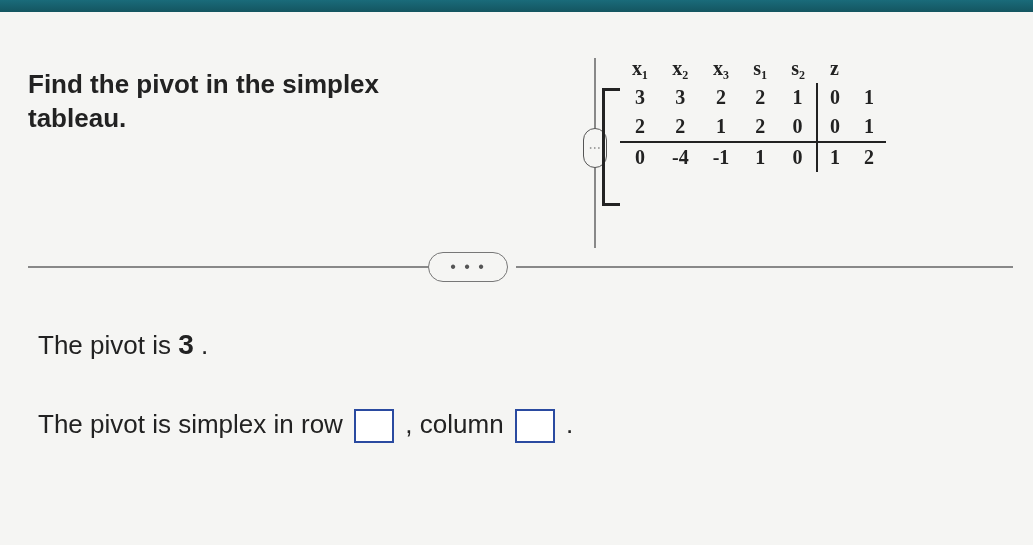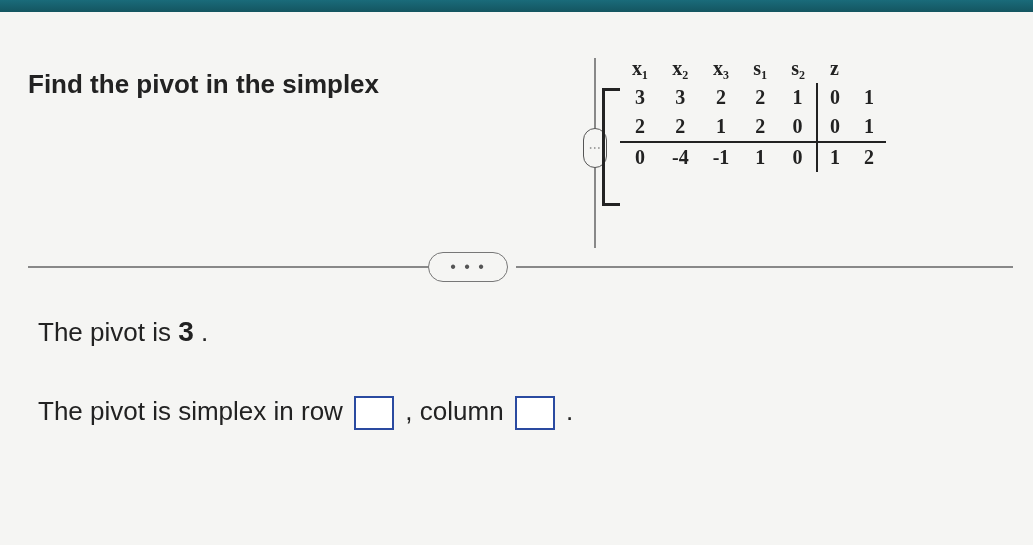--- a/index.html
+++ b/index.html
@@ -117,21 +117,21 @@
     }
     .divider-row .line2 {
       flex: 1;
       height: 2px;
       background: #888;
       margin-left: -40px;
     }
     .answers {
       position: absolute;
       left: 38px;
-      top: 316px;
+      top: 329px;
       font-size: 26px;
     }
     .answers .row1 { margin-bottom: 48px; }
     .answers .pivot-val {
       font-weight: bold;
       font-size: 28px;
     }
     .blank-box {
       display: inline-block;
       width: 40px;
@@ -144,20 +144,21 @@
   </style>
 </head>
 <body>
 
 <div class="top-bar"></div>
 
 <div class="content">
 
   <div class="prompt">
     <span>Find the pivot in the simplex</span><br>
+    <span>tableau.</span>
   </div>
 
   <div class="vslider">
     <div class="track"></div>
     <div class="handle">
       <span>⋮</span>
     </div>
   </div>
 
   <div class="tableau">

